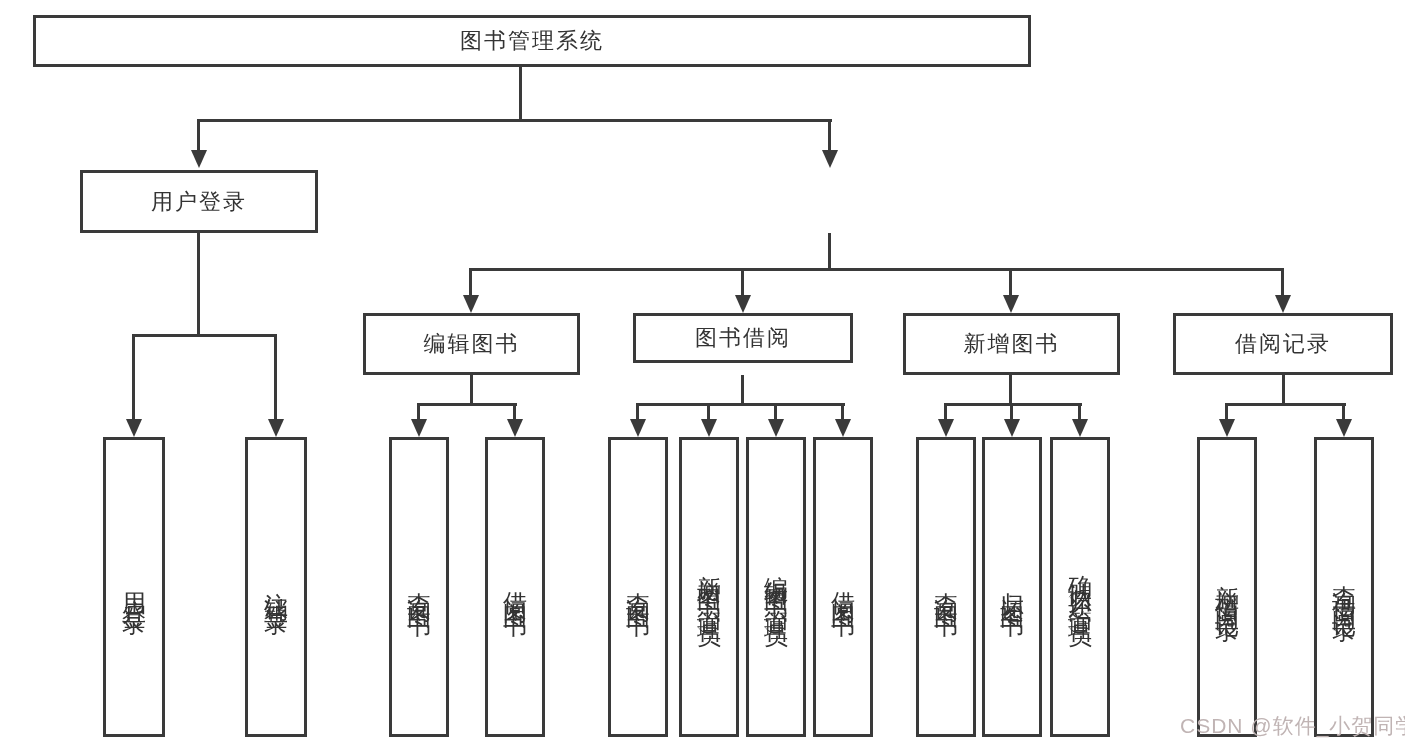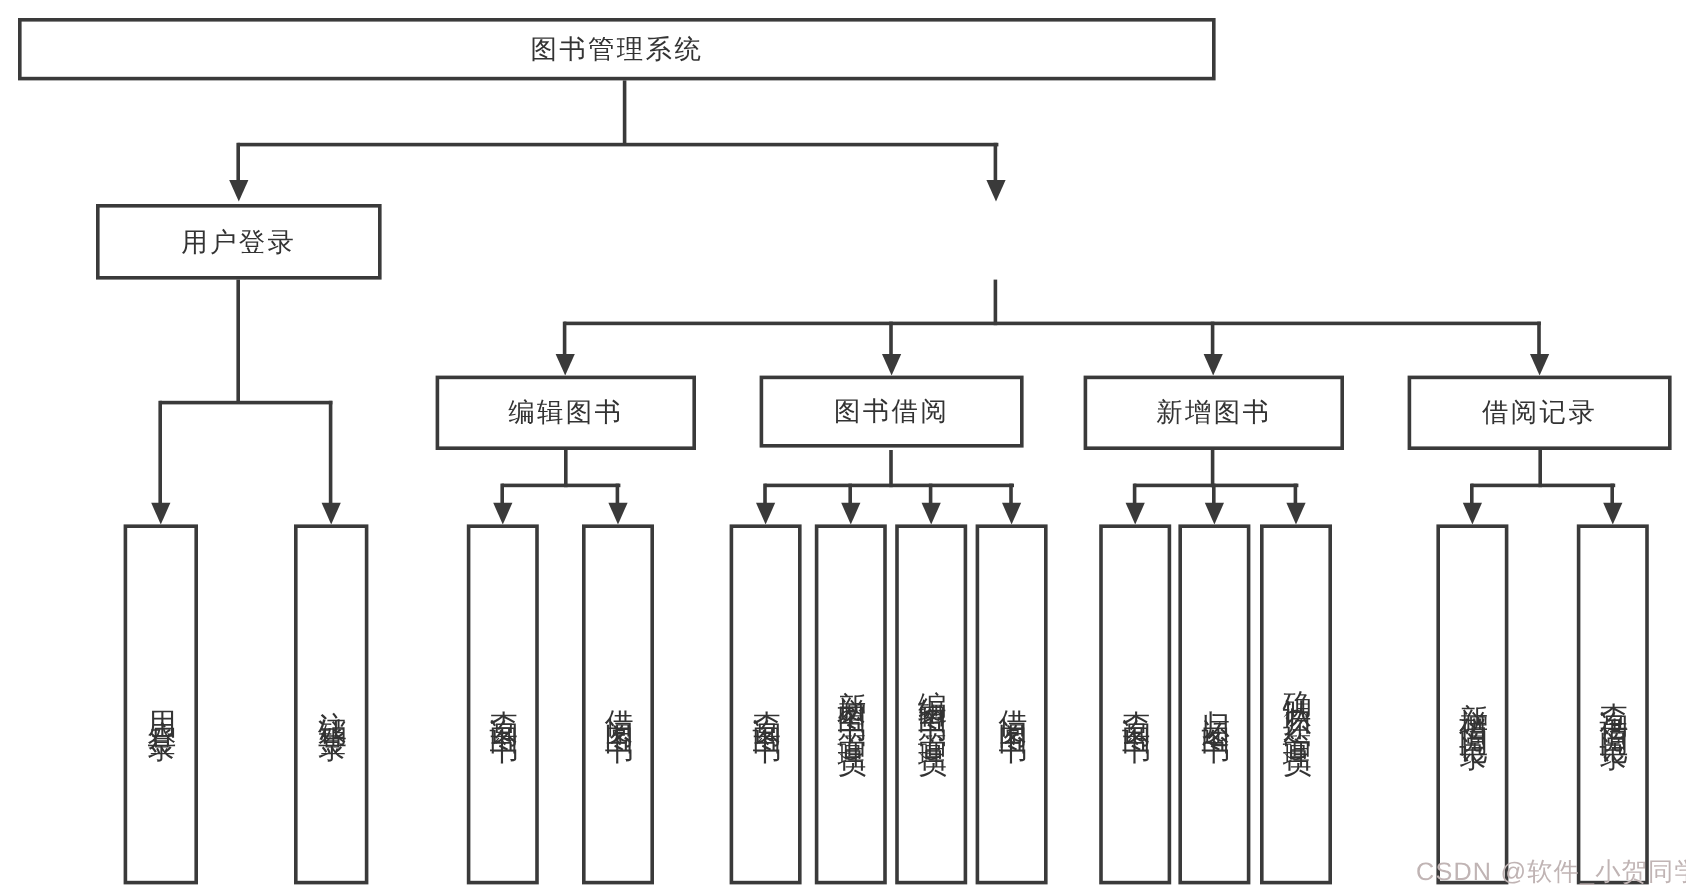--- a/index.html
+++ b/index.html
@@ -69,21 +69,21 @@
     color:var(--watermark);
     letter-spacing:1px;
     white-space:nowrap;
   }
 </style>
 </head>
 <body>
 
 <div id="canvas">
 
-  <div class="node" style="left:15px;top:15px;width:998px;height:52px;">
+  <div class="node" style="left:33px;top:15px;width:998px;height:52px;">
     <span>图书管理系统</span>
   </div>
 
   <div>
     <div class="vl" style="left:519px;top:67px;height:53px;"></div>
     <div class="hl" style="left:198px;top:119px;width:634px;"></div>
     <div class="vl" style="left:197px;top:119px;height:33px;"></div>
     <div class="ah" style="left:191px;top:150px;"></div>
     <div class="vl" style="left:828px;top:119px;height:33px;"></div>
     <div class="ah" style="left:822px;top:150px;"></div>
@@ -111,21 +111,21 @@
     <div class="ah" style="left:735px;top:295px;"></div>
     <div class="vl" style="left:1009px;top:268px;height:29px;"></div>
     <div class="ah" style="left:1003px;top:295px;"></div>
     <div class="vl" style="left:1281px;top:268px;height:29px;"></div>
     <div class="ah" style="left:1275px;top:295px;"></div>
   </div>
 
   <div class="node" style="left:363px;top:313px;width:217px;height:62px;">
     <span>编辑图书</span>
   </div>
-  <div class="node" style="left:633px;top:313px;width:220px;height:60px;font-family:Liberation Mono, monospace;">
+  <div class="node" style="left:633px;top:313px;width:220px;height:50px;font-family:Liberation Mono, monospace;">
     <span>图书借阅</span>
   </div>
   <div class="node" style="left:903px;top:313px;width:217px;height:62px;">
     <span>新增图书</span>
   </div>
   <div class="node" style="left:1173px;top:313px;width:220px;height:62px;">
     <span>借阅记录</span>
   </div>
 
   <div>

